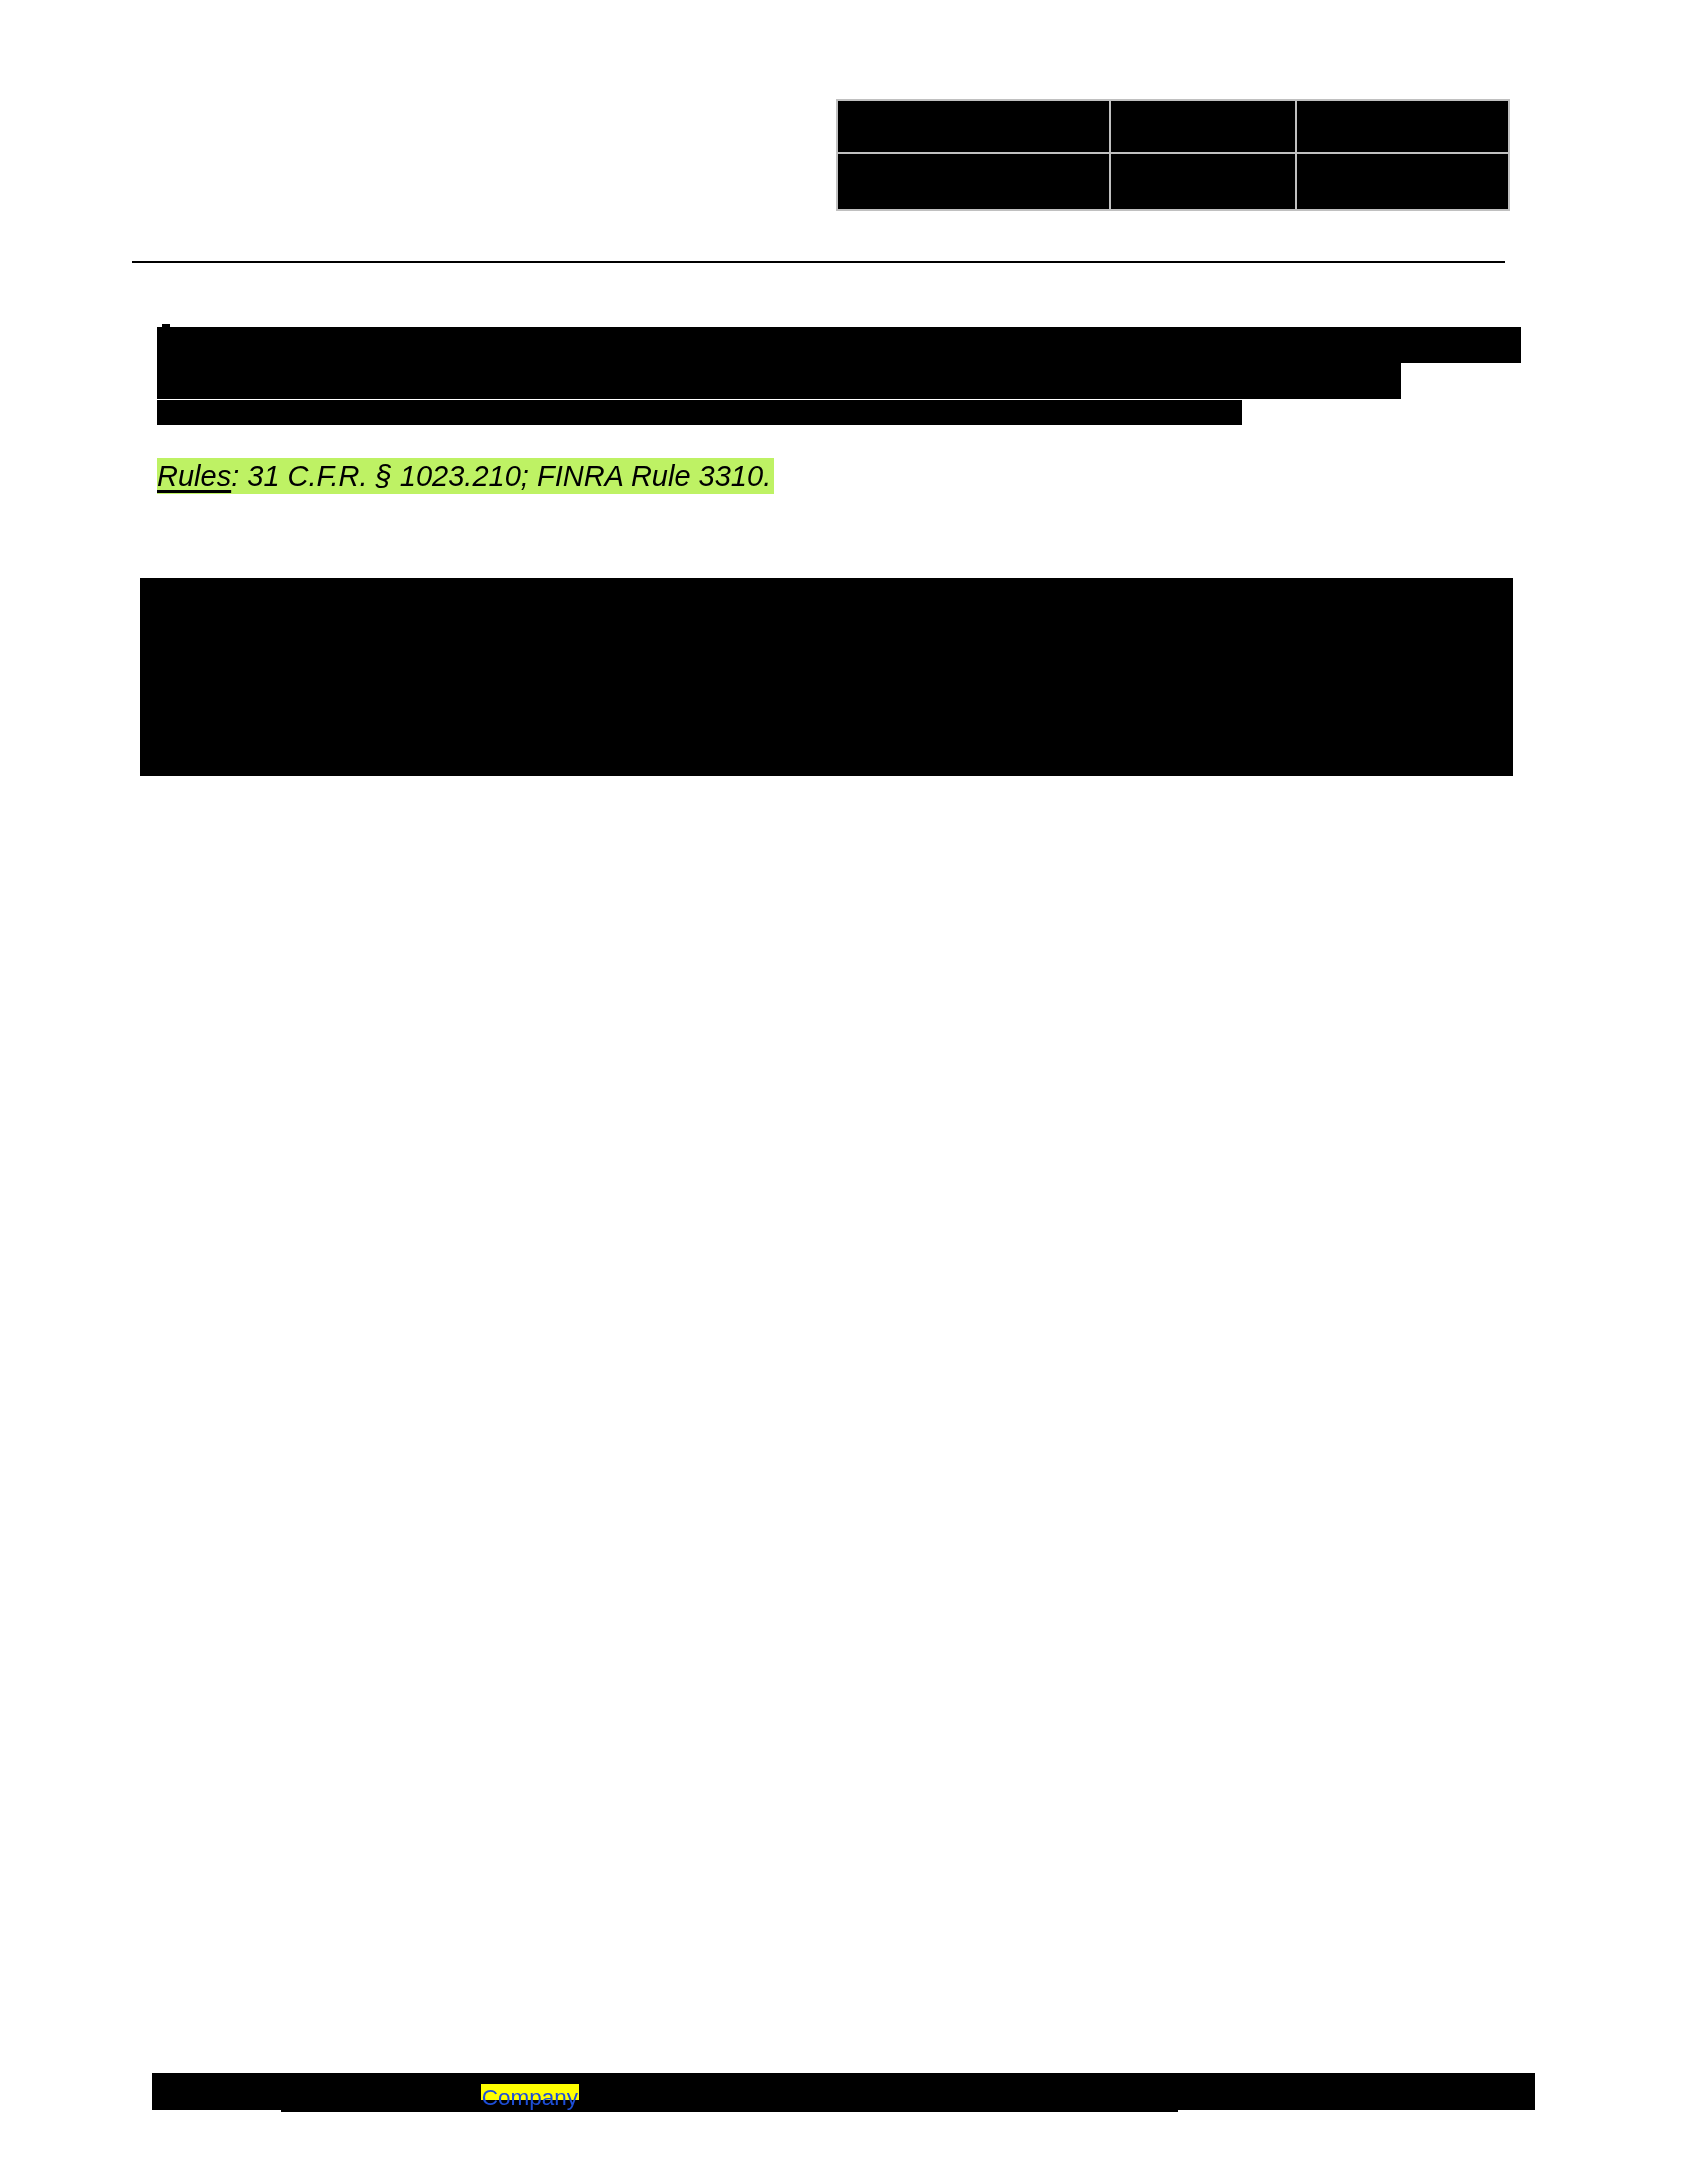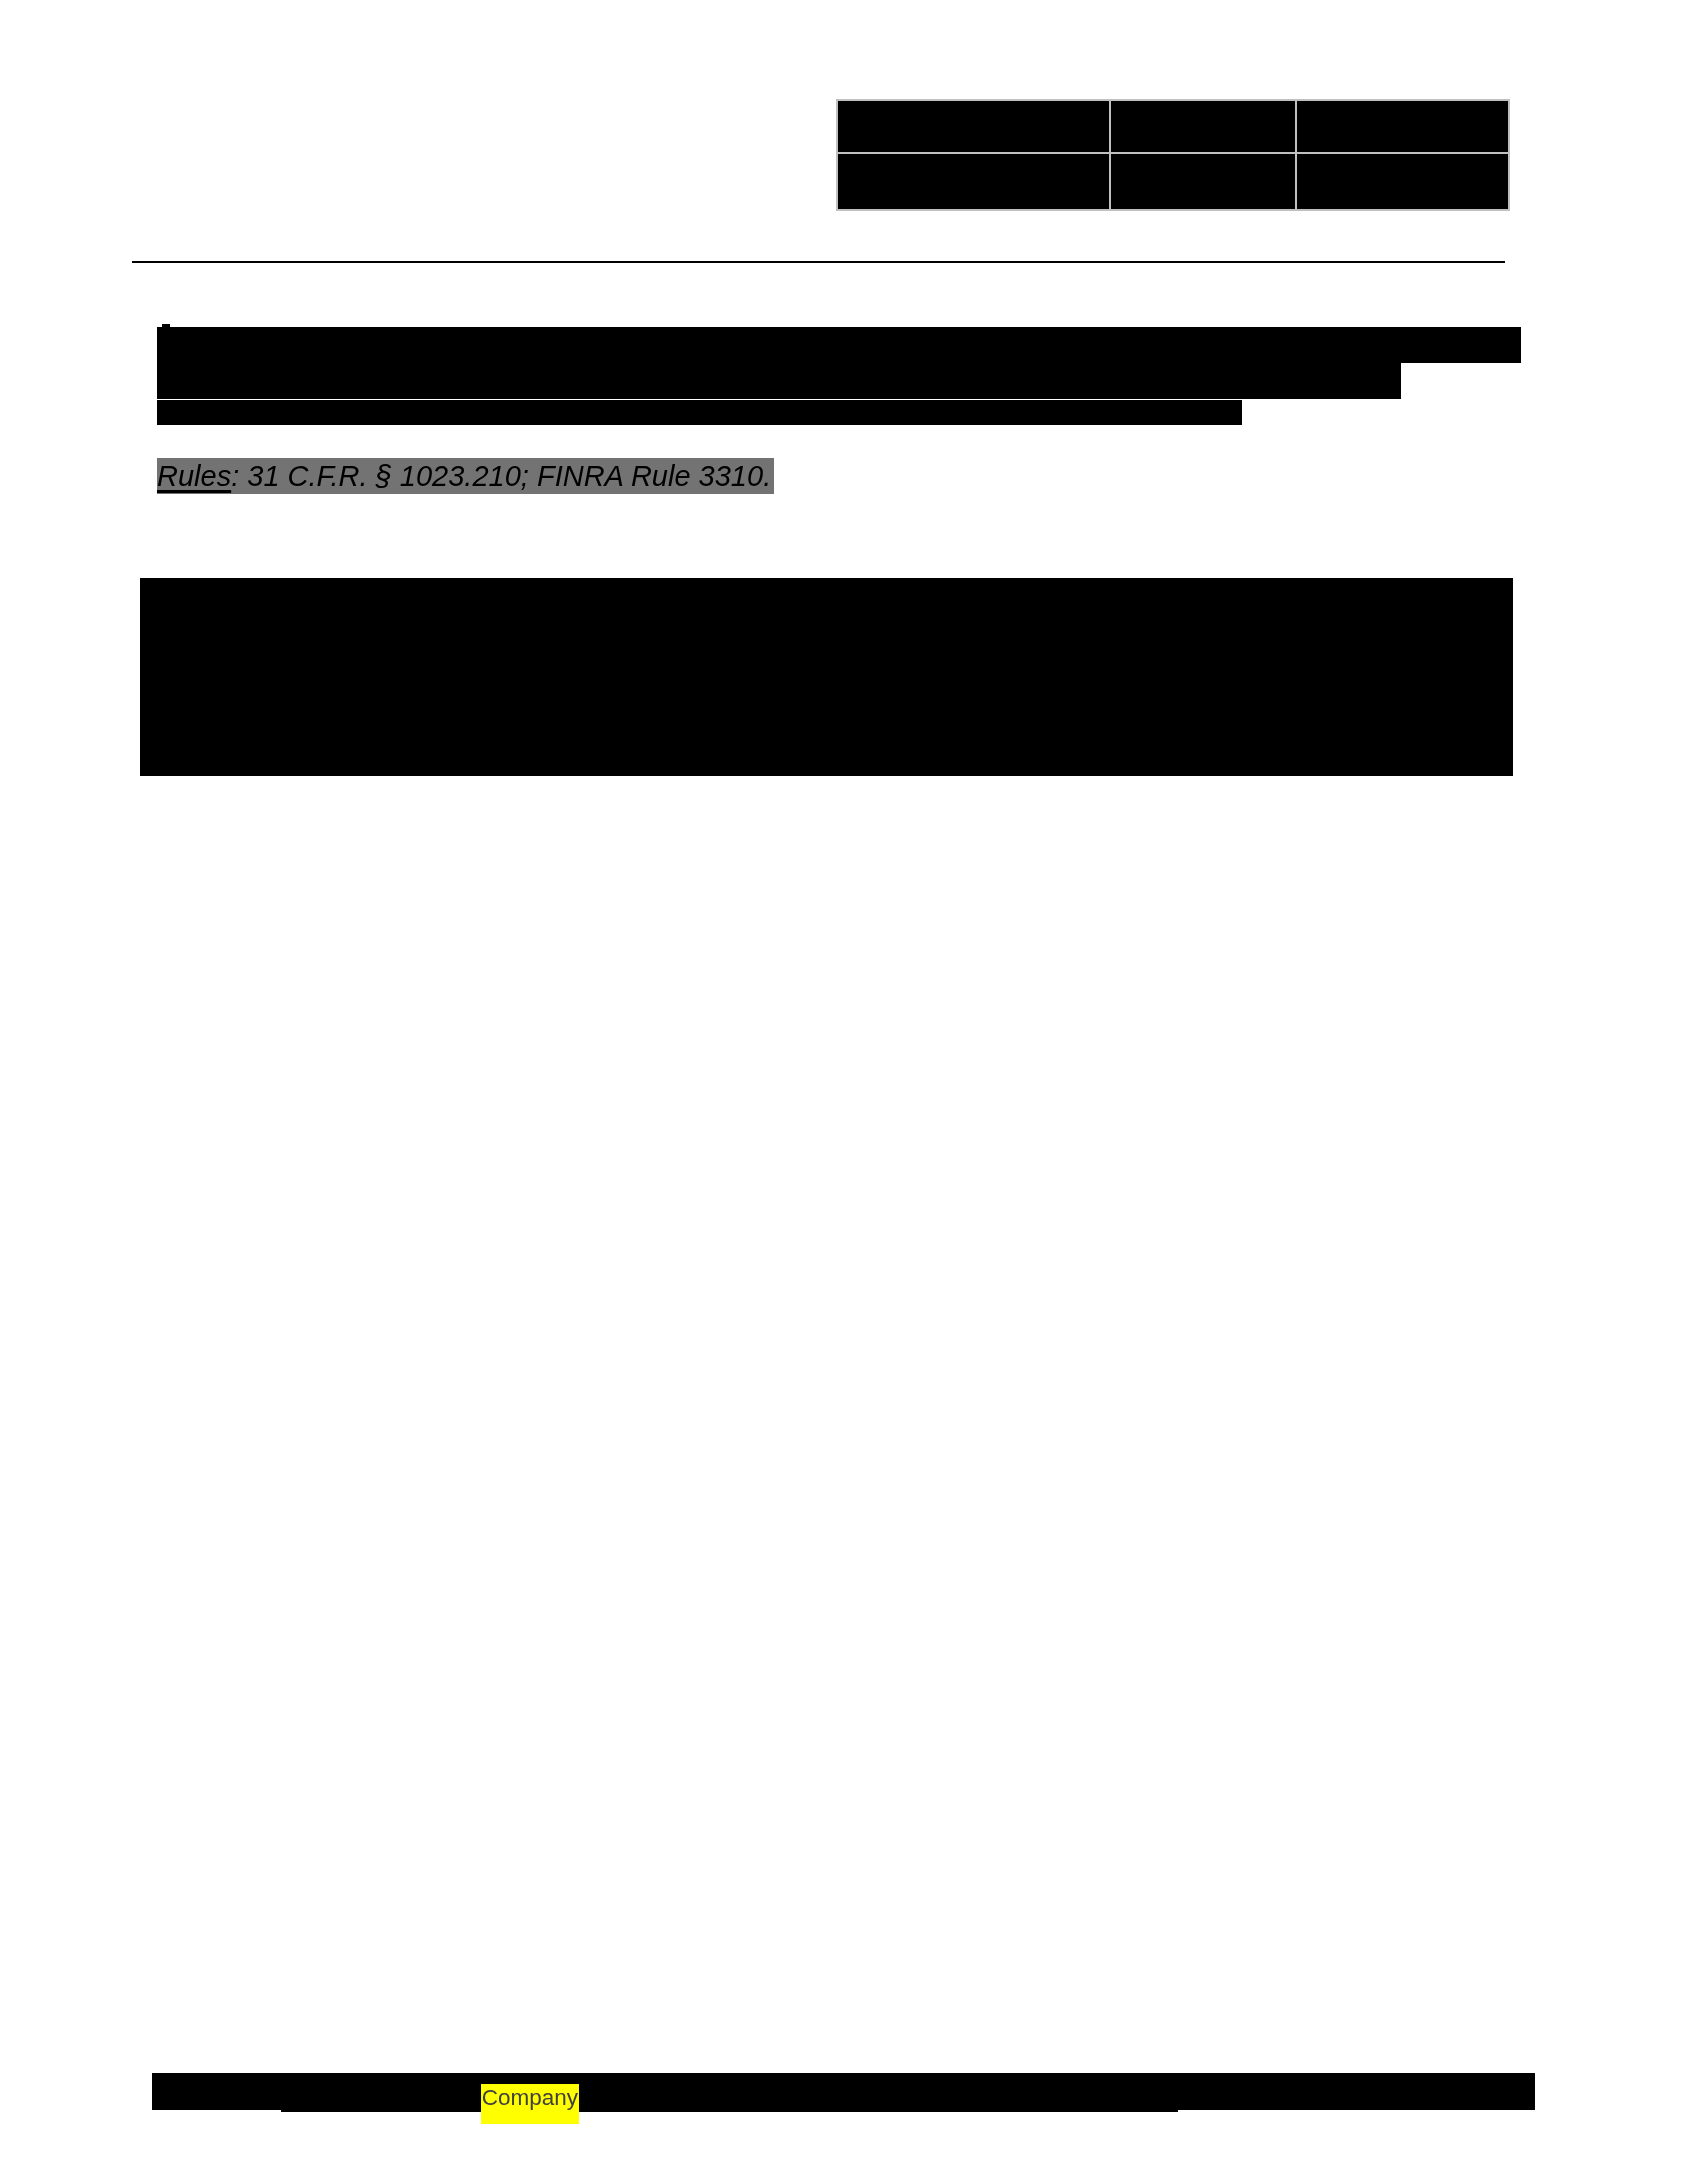--- a/index.html
+++ b/index.html
@@ -53,44 +53,44 @@
     .r-notch { left: 162px; top: 324px; width: 8px; height: 4px; }
 
     
     .rules-line {
       left: 157px;
       top: 458px;
       height: 36px;
       line-height: 36px;
       font-size: 29px;
       font-style: italic;
-      background: #737373;
+      background: #bef264;
       white-space: nowrap;
       padding-right: 2.6px;
     }
     .rules-label {
       text-decoration: underline;
       text-decoration-thickness: 2.6px;
       text-underline-offset: 4px;
     }
 
     
     .big-block { left: 140px; top: 578px; width: 1373px; height: 198px; }
 
     
     .footer-bar { left: 152px; top: 2073px; width: 1383px; height: 37px; }
     .footer-under { left: 281px; top: 2109px; width: 897px; height: 2.6px; }
     .footer-company {
       left: 481px;
       top: 2084px;
-      height: 40px;
+      height: 16px;
       line-height: 28.4px;
       font-size: 22.5px;
       background: #ffff00;
-      color: #404040;
+      color: #1d4ed8;
       padding: 0 0.7px;
       white-space: nowrap;
     }
   </style>
 </head>
 <body>
 
 <div>
 
   <div class="hdr-table">

